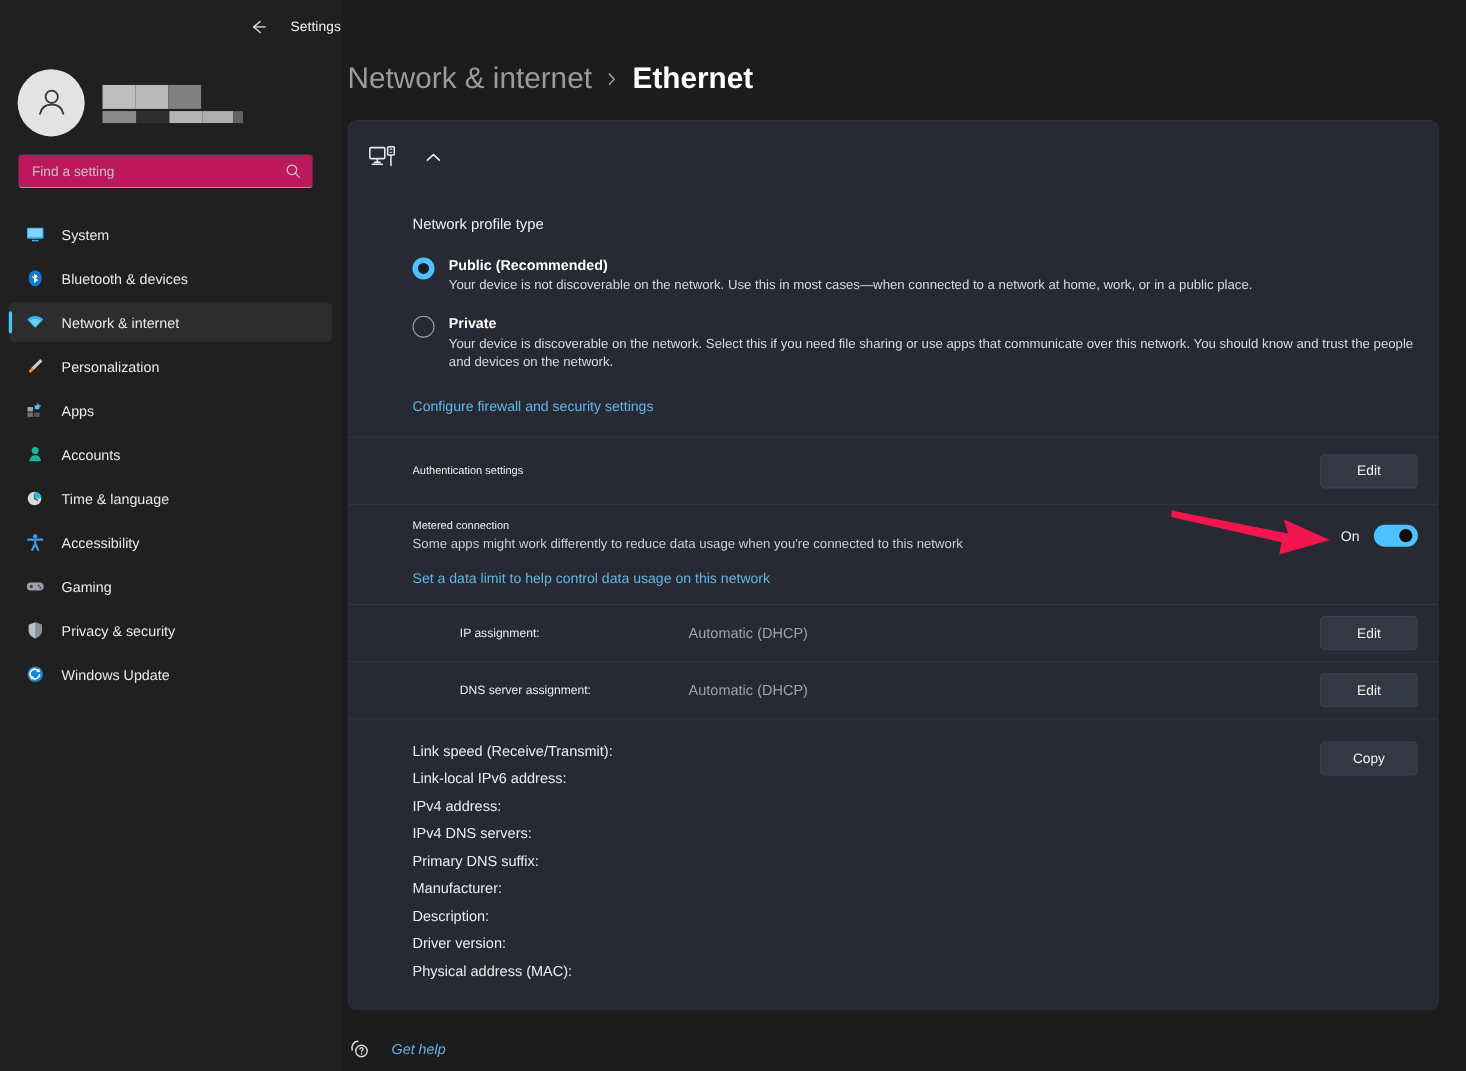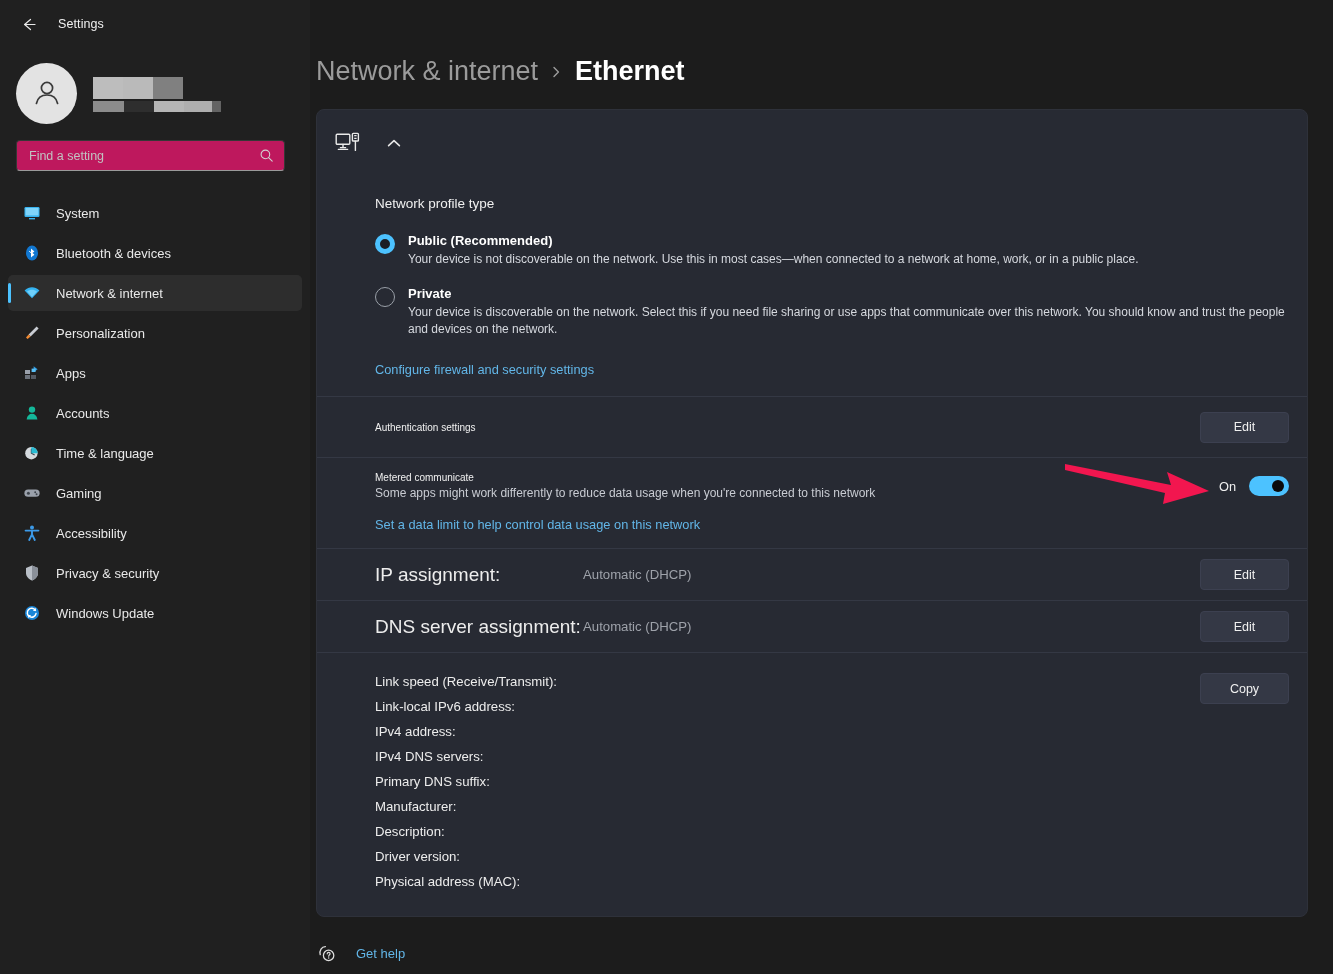--- a/index.html
+++ b/index.html
@@ -23,20 +23,21 @@
     background: #202020;
     flex: 0 0 310px;
     position: relative;
   }
   .titlebar {
     height: 48px;
     display: flex;
     align-items: center;
     padding-left: 12px;
     gap: 14px;
+    justify-content: flex-end;
   }
   .back-btn {
     width: 32px; height: 32px;
     display: flex; align-items: center; justify-content: center;
     border-radius: 4px;
     color: #e8e8e8;
   }
   .back-btn svg { display:block; }
   .settings-title {
     font-size: 12.5px;
@@ -228,21 +229,21 @@
     top: 4px; right: 5px;
   }
   .datalimit { display: block; margin-top: 17px; }
 
   .kv-row {
     display: flex;
     align-items: center;
     padding: 0 18px 0 58px;
     min-height: 51px;
   }
-  .kv-key { width: 208px; font-size: 19px; color: #ededed; }
+  .kv-key { width: 208px; font-size: 11px; color: #ededed; margin-left: 43px; }
   .kv-val { flex: 1; font-size: 13.2px; color: #9ea2aa; }
 
   .props { padding: 16px 18px 22px 58px; display: flex; }
   .props-list { flex: 1; display: flex; flex-direction: column; }
   .prop-line {
     font-size: 13.2px;
     color: #ededed;
     height: 25px;
     line-height: 25px;
     display: flex;
@@ -251,21 +252,21 @@
   .prop-val { color: #9ea2aa; }
   .props-btn { padding-top: 4px; }
 
   .gethelp {
     position: absolute;
     left: 6px; bottom: 0px;
     display: flex; align-items: center; gap: 18px;
     height: 42px;
   }
   .gethelp-ico { width: 22px; height: 22px; display:flex; align-items:center; justify-content:center; color:#dcdcdc;}
-  .gethelp-label { color: #62b6e8; font-size: 13px; }
+  .gethelp-label { color: #62b6e8; font-size: 13px; font-style: italic; }
 
   
   .arrow-annot {
     position: absolute;
     left: 1063px;
     top: 460px;
     width: 148px;
     height: 46px;
     pointer-events: none;
     z-index: 40;
@@ -397,38 +398,38 @@
             <path d="M8.4 5.2 V9.2 L11.2 10.8" stroke="#3c4650" stroke-width="1.2" fill="none" stroke-linecap="round"></path>
             <path d="M8.4 3 A6.2 6.2 0 0 1 14.6 9.2 L8.4 9.2 Z" fill="#27bcd4"></path>
           </svg>
         </span>
         <span class="nav-label">Time &amp; language</span>
       </div>
 
       <div class="nav-item">
         <span class="nav-ico">
           <svg width="18" height="18" viewBox="0 0 18 18">
+            <circle cx="9" cy="3.4" r="2" fill="#3c9ae8"></circle>
+            <path d="M2.6 6.6 H15.4" stroke="#3c9ae8" stroke-width="1.9" stroke-linecap="round"></path>
+            <path d="M9 6.6 V10.4 M9 10.4 L6.2 16 M9 10.4 L11.8 16" stroke="#3c9ae8" stroke-width="1.9" fill="none" stroke-linecap="round"></path>
+          </svg>
+        </span>
+        <span class="nav-label">Accessibility</span>
+      </div>
+
+      <div class="nav-item">
+        <span class="nav-ico">
+          <svg width="18" height="18" viewBox="0 0 18 18">
             <rect x="1.4" y="5.6" width="15.2" height="7.2" rx="3.6" fill="#9ba1ab"></rect>
             <circle cx="5.4" cy="9.2" r="1.5" fill="#3d434b"></circle>
             <circle cx="12.2" cy="8.2" r="0.95" fill="#3d434b"></circle>
             <circle cx="13.6" cy="10.2" r="0.95" fill="#3d434b"></circle>
           </svg>
         </span>
         <span class="nav-label">Gaming</span>
-      </div>
-
-      <div class="nav-item">
-        <span class="nav-ico">
-          <svg width="18" height="18" viewBox="0 0 18 18">
-            <circle cx="9" cy="3.4" r="2" fill="#3c9ae8"></circle>
-            <path d="M2.6 6.6 H15.4" stroke="#3c9ae8" stroke-width="1.9" stroke-linecap="round"></path>
-            <path d="M9 6.6 V10.4 M9 10.4 L6.2 16 M9 10.4 L11.8 16" stroke="#3c9ae8" stroke-width="1.9" fill="none" stroke-linecap="round"></path>
-          </svg>
-        </span>
-        <span class="nav-label">Accessibility</span>
       </div>
 
       <div class="nav-item">
         <span class="nav-ico">
           <svg width="18" height="18" viewBox="0 0 18 18">
             <path d="M9 1.6 L15 4 V9 C15 12.6 12.4 15.2 9 16.4 C5.6 15.2 3 12.6 3 9 V4 Z" fill="#b9bfc7"></path>
             <path d="M9 1.6 L15 4 V9 C15 12.6 12.4 15.2 9 16.4 Z" fill="#8a9099"></path>
           </svg>
         </span>
         <span class="nav-label">Privacy &amp; security</span>
@@ -510,21 +511,21 @@
           <span class="row-title">Authentication settings</span>
         </div>
         <button class="btn">Edit</button>
       </div>
 
       <div class="divider"></div>
 
       <div class="metered-block">
         <div class="metered-top">
           <div class="row-left">
-            <span class="row-title">Metered communicate</span>
+            <span class="row-title">Metered connection</span>
             <span class="row-sub">Some apps might work differently to reduce data usage when you're connected to this network</span>
           </div>
           <div class="toggle-area">
             <span class="toggle-state">On</span>
             <span class="toggle">
               <span class="knob"></span>
             </span>
           </div>
         </div>
         <a class="link datalimit">Set a data limit to help control data usage on this network</a>

